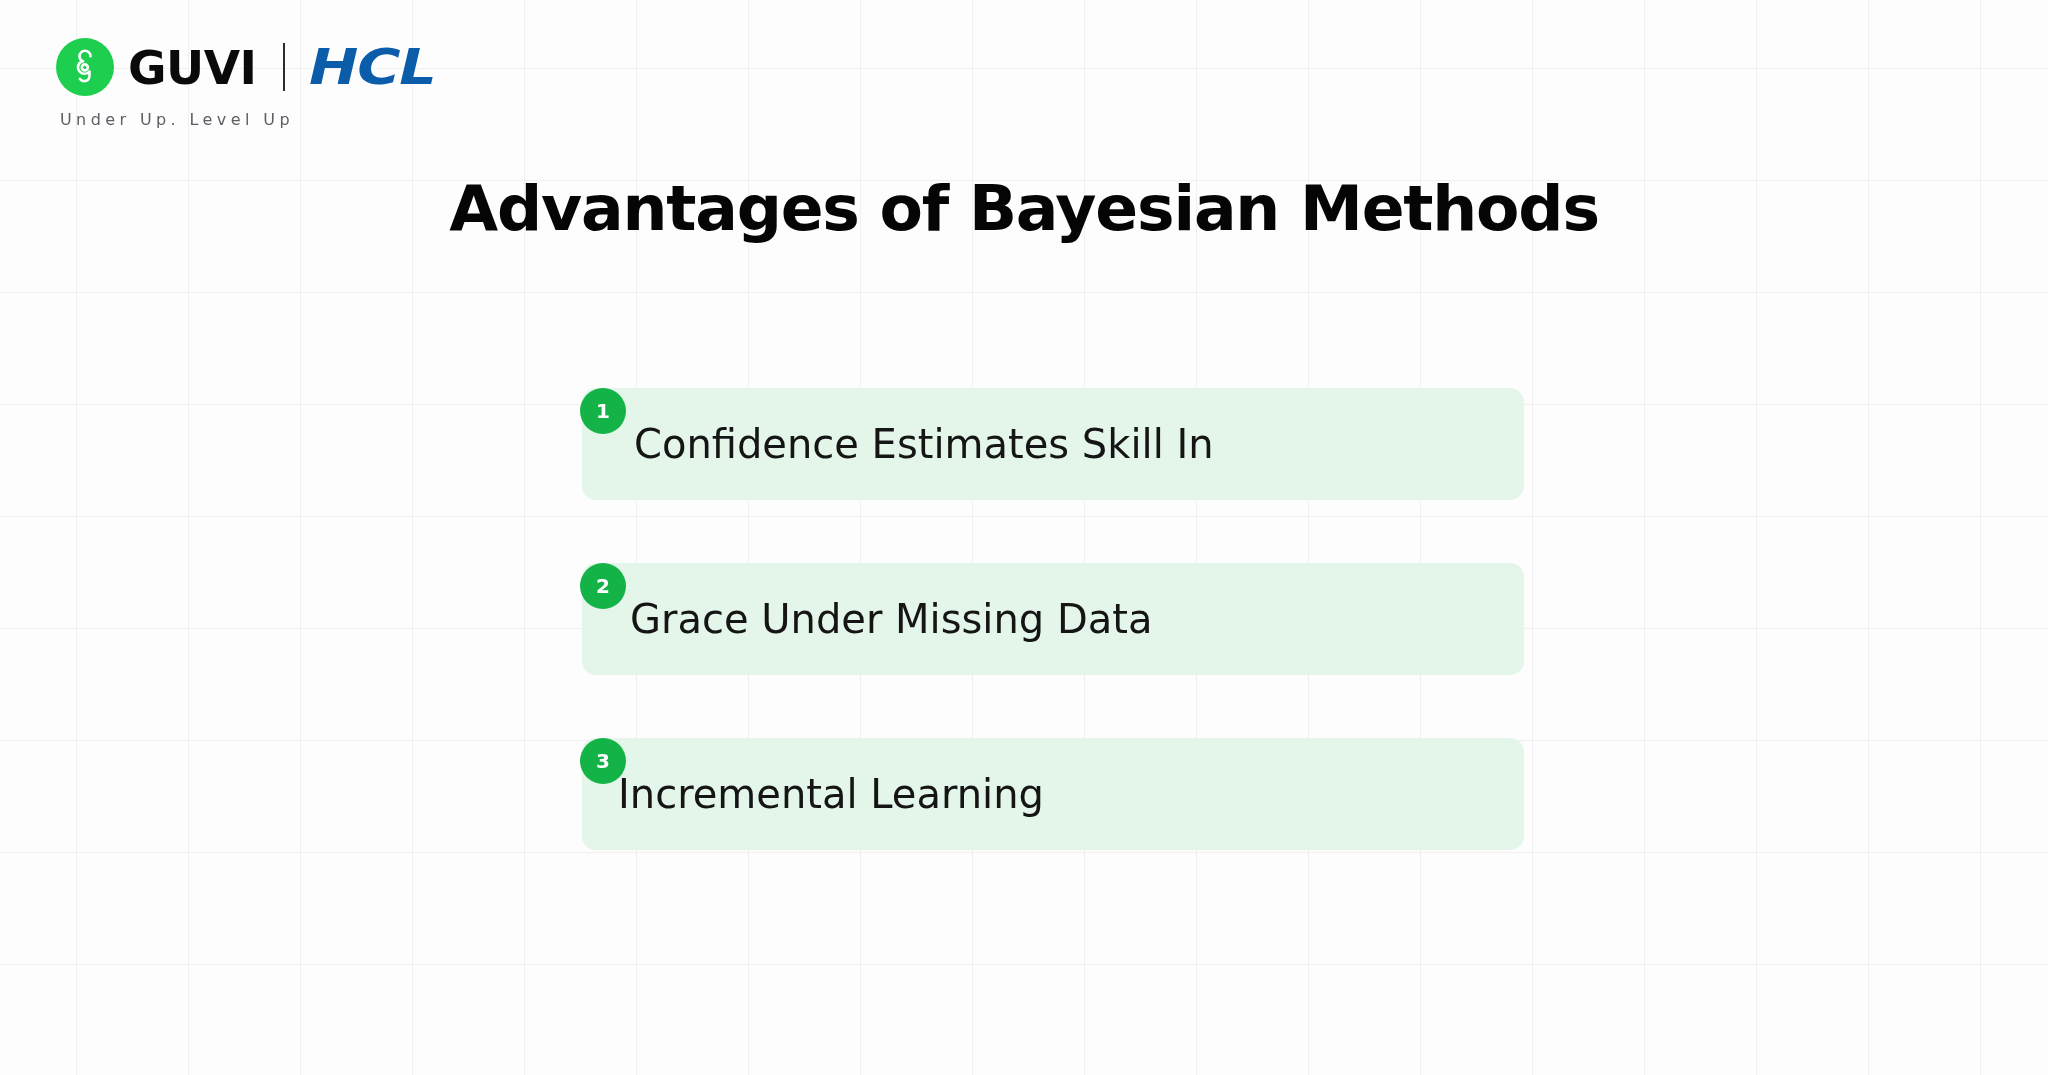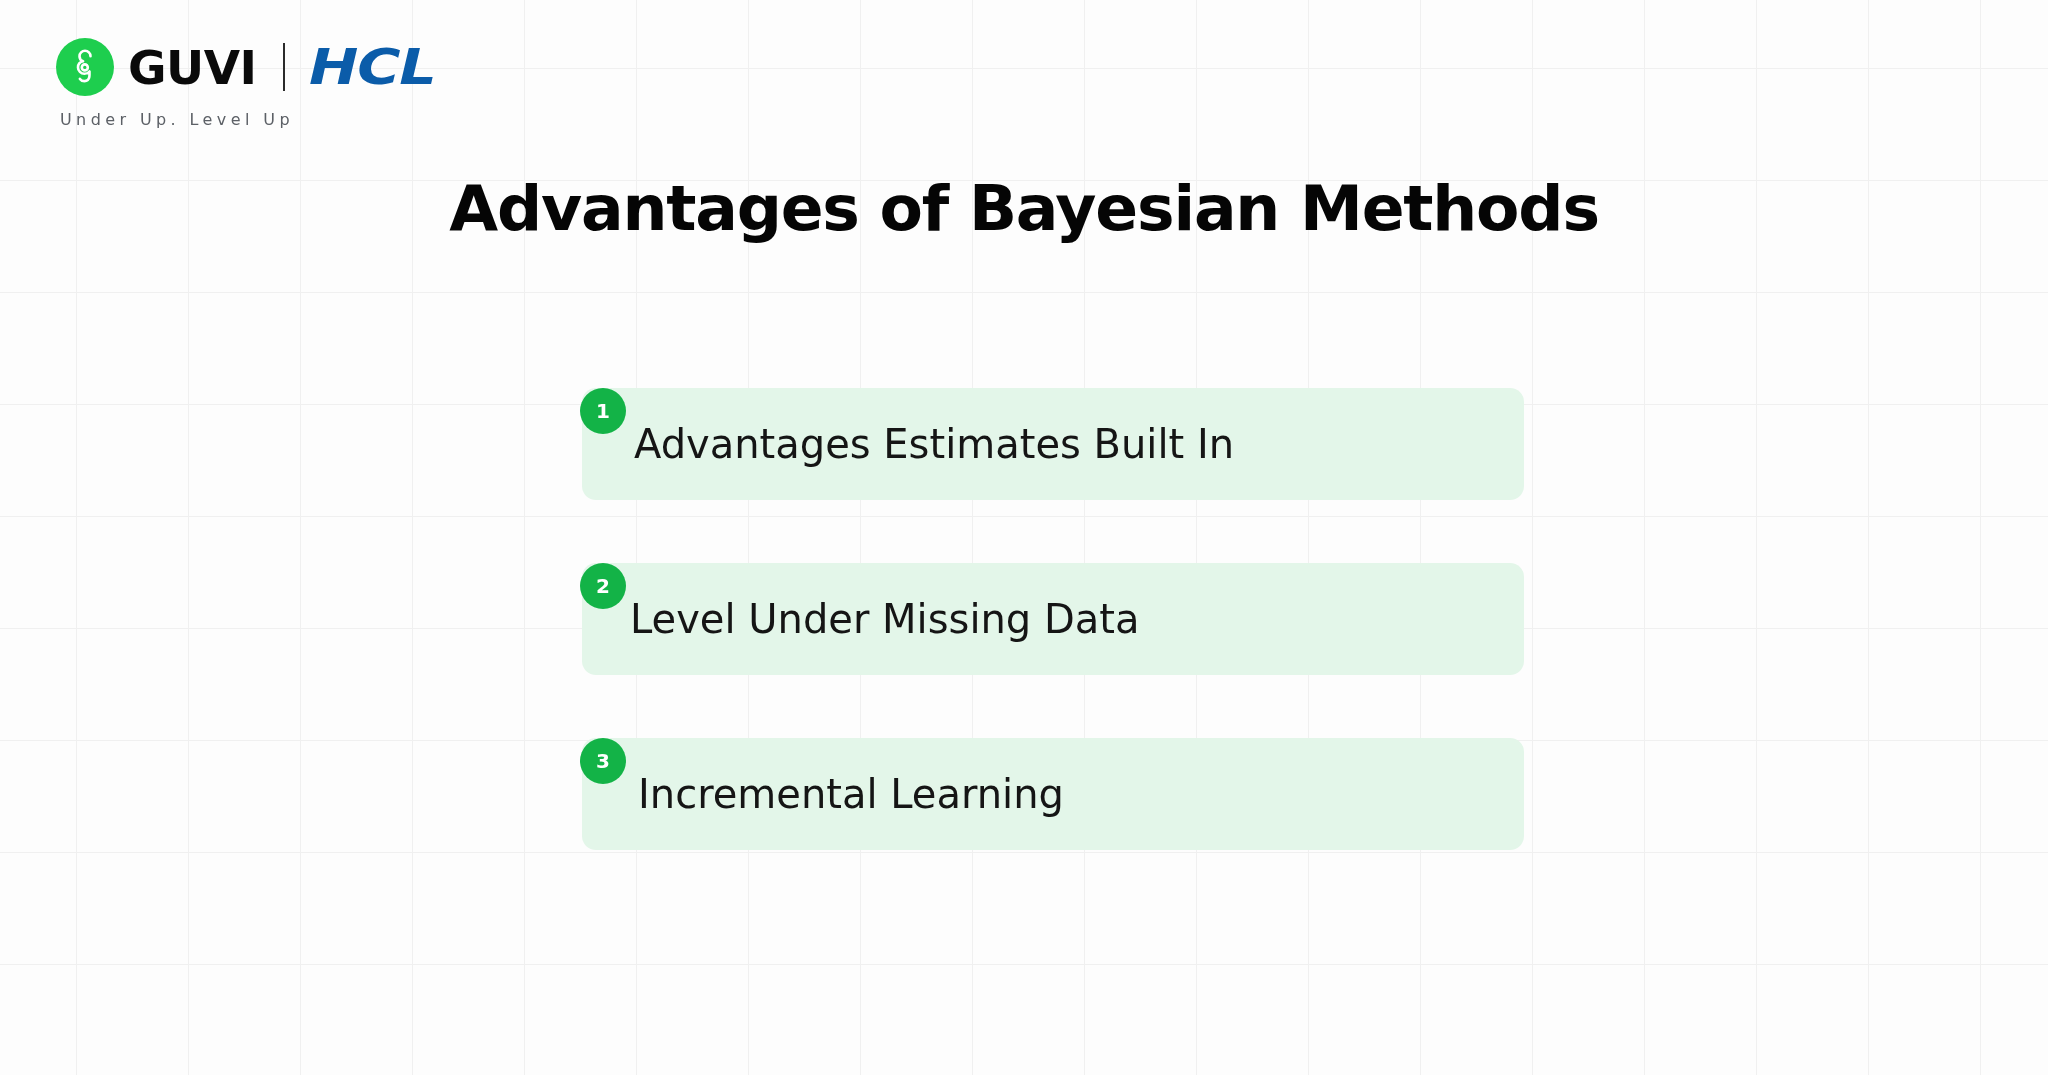--- a/index.html
+++ b/index.html
@@ -155,21 +155,21 @@
   .card-text {
     font-family: "DejaVu Sans", sans-serif;
     font-size: 40px;
     font-weight: 400;
     color: #151515;
     white-space: nowrap;
     line-height: 1;
   }
   .item-1 .card-text { padding-left: 52px; }
   .item-2 .card-text { padding-left: 48px; }
-  .item-3 .card-text { padding-left: 56px; }
+  .item-3 .card-text { padding-left: 36px; }
 </style>
 </head>
 <body>
 
 <div id="slide">
 
   <div id="brand">
     <div class="brand-row">
       <span class="guvi-mark">
         <svg width="30" height="36" viewBox="0 0 30 36" aria-hidden="true">
@@ -186,28 +186,28 @@
     <div class="tagline">Under Up. Level Up</div>
   </div>
 
   <div id="title">Advantages of Bayesian Methods</div>
 
   <div id="list">
 
     <div class="item item-1">
       <span class="badge">1</span>
       <div class="card">
-        <span class="card-text">Advantages Estimates Built In</span>
+        <span class="card-text">Confidence Estimates Skill In</span>
       </div>
     </div>
 
     <div class="item item-2">
       <span class="badge">2</span>
       <div class="card">
-        <span class="card-text">Level Under Missing Data</span>
+        <span class="card-text">Grace Under Missing Data</span>
       </div>
     </div>
 
     <div class="item item-3">
       <span class="badge">3</span>
       <div class="card">
         <span class="card-text">Incremental Learning</span>
       </div>
     </div>
 

